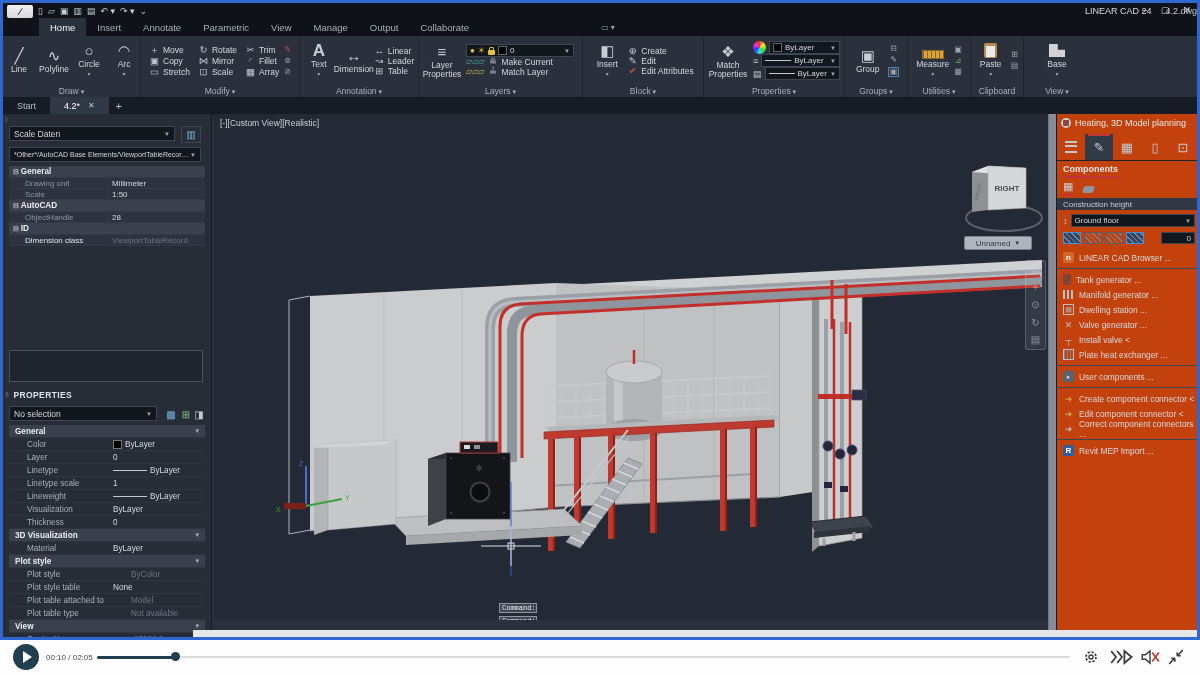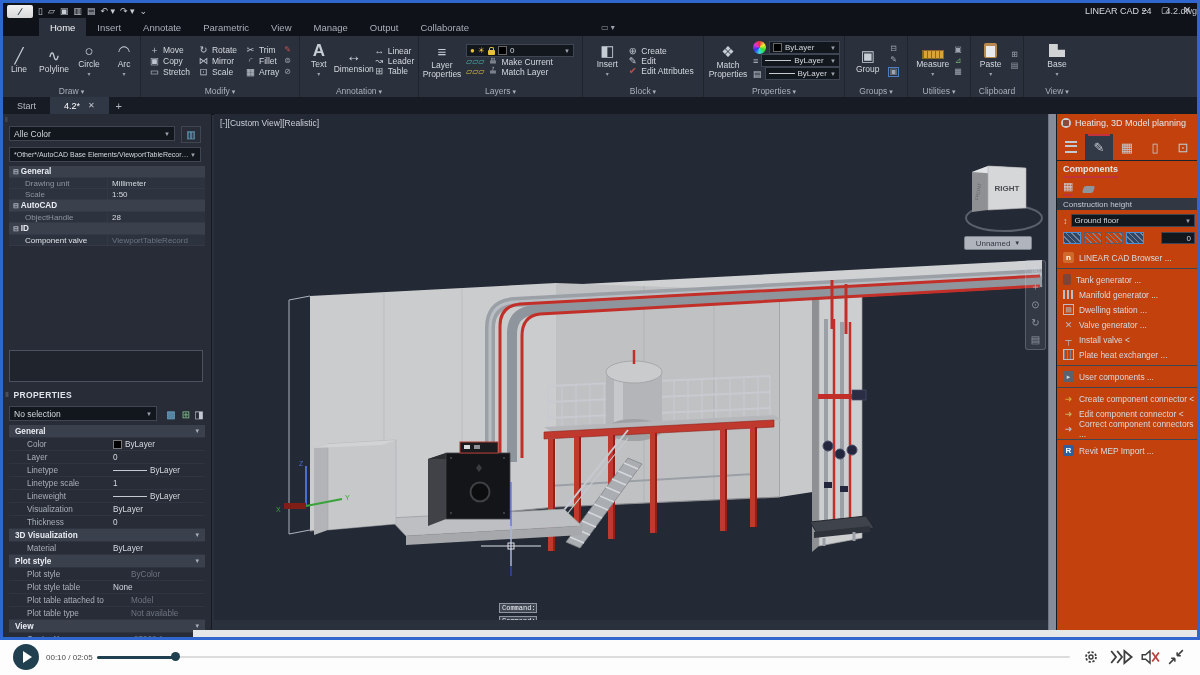--- a/index.html
+++ b/index.html
@@ -514,21 +514,21 @@
       <span class="x">✕</span>
     </div>
     <div class="dplus">
         <span>+</span>
       </div>
   </div>
 
   <div class="leftpanel">
     <span class="grip" style="top:2px;">‖</span>
     <div class="fld2" style="left:6px;top:12px;width:166px;">
-      <span>Alle Color</span>
+      <span>Scale Daten</span>
       <span class="car">▼</span>
     </div>
     <div class="iconbtn" style="left:178px;top:12px;color:#6fb3d9;border-color:#3e4653;">▥</div>
     <div class="fld2" style="left:6px;top:33px;width:192px;font-size:7px;">
       <span style="overflow:hidden;text-overflow:ellipsis;white-space:nowrap;">*Other*/AutoCAD Base Elements/ViewportTableRecord (1)</span>
       <span class="car">▼</span>
     </div>
 
     <div class="trowwrap" style="top:52px;">
 
@@ -556,21 +556,21 @@
           <span class="lbl">ObjectHandle</span>
           <span class="val">28</span>
         </div>
 
         <div class="trow t-header">
           <span class="lbl">ID</span>
           <span class="val"></span>
         </div>
 
         <div class="trow t-row">
-          <span class="lbl strong">Component valve</span>
+          <span class="lbl strong">Dimension class</span>
           <span class="val vmut">ViewportTableRecord</span>
         </div>
       </div>
 
     <div class="preview"></div>
 
     <div class="lp-title">
       <span>PROPERTIES</span>
     </div>
 

